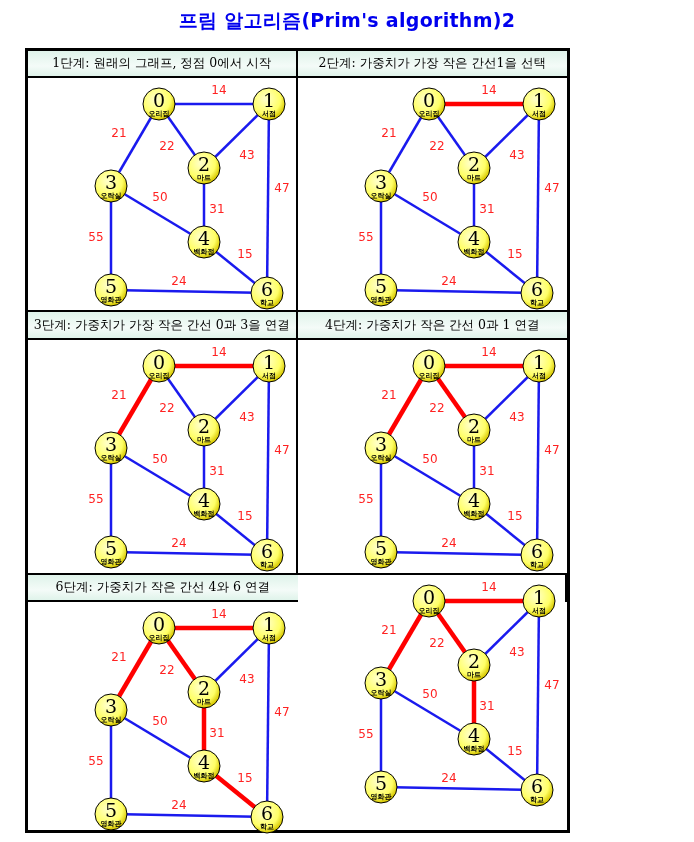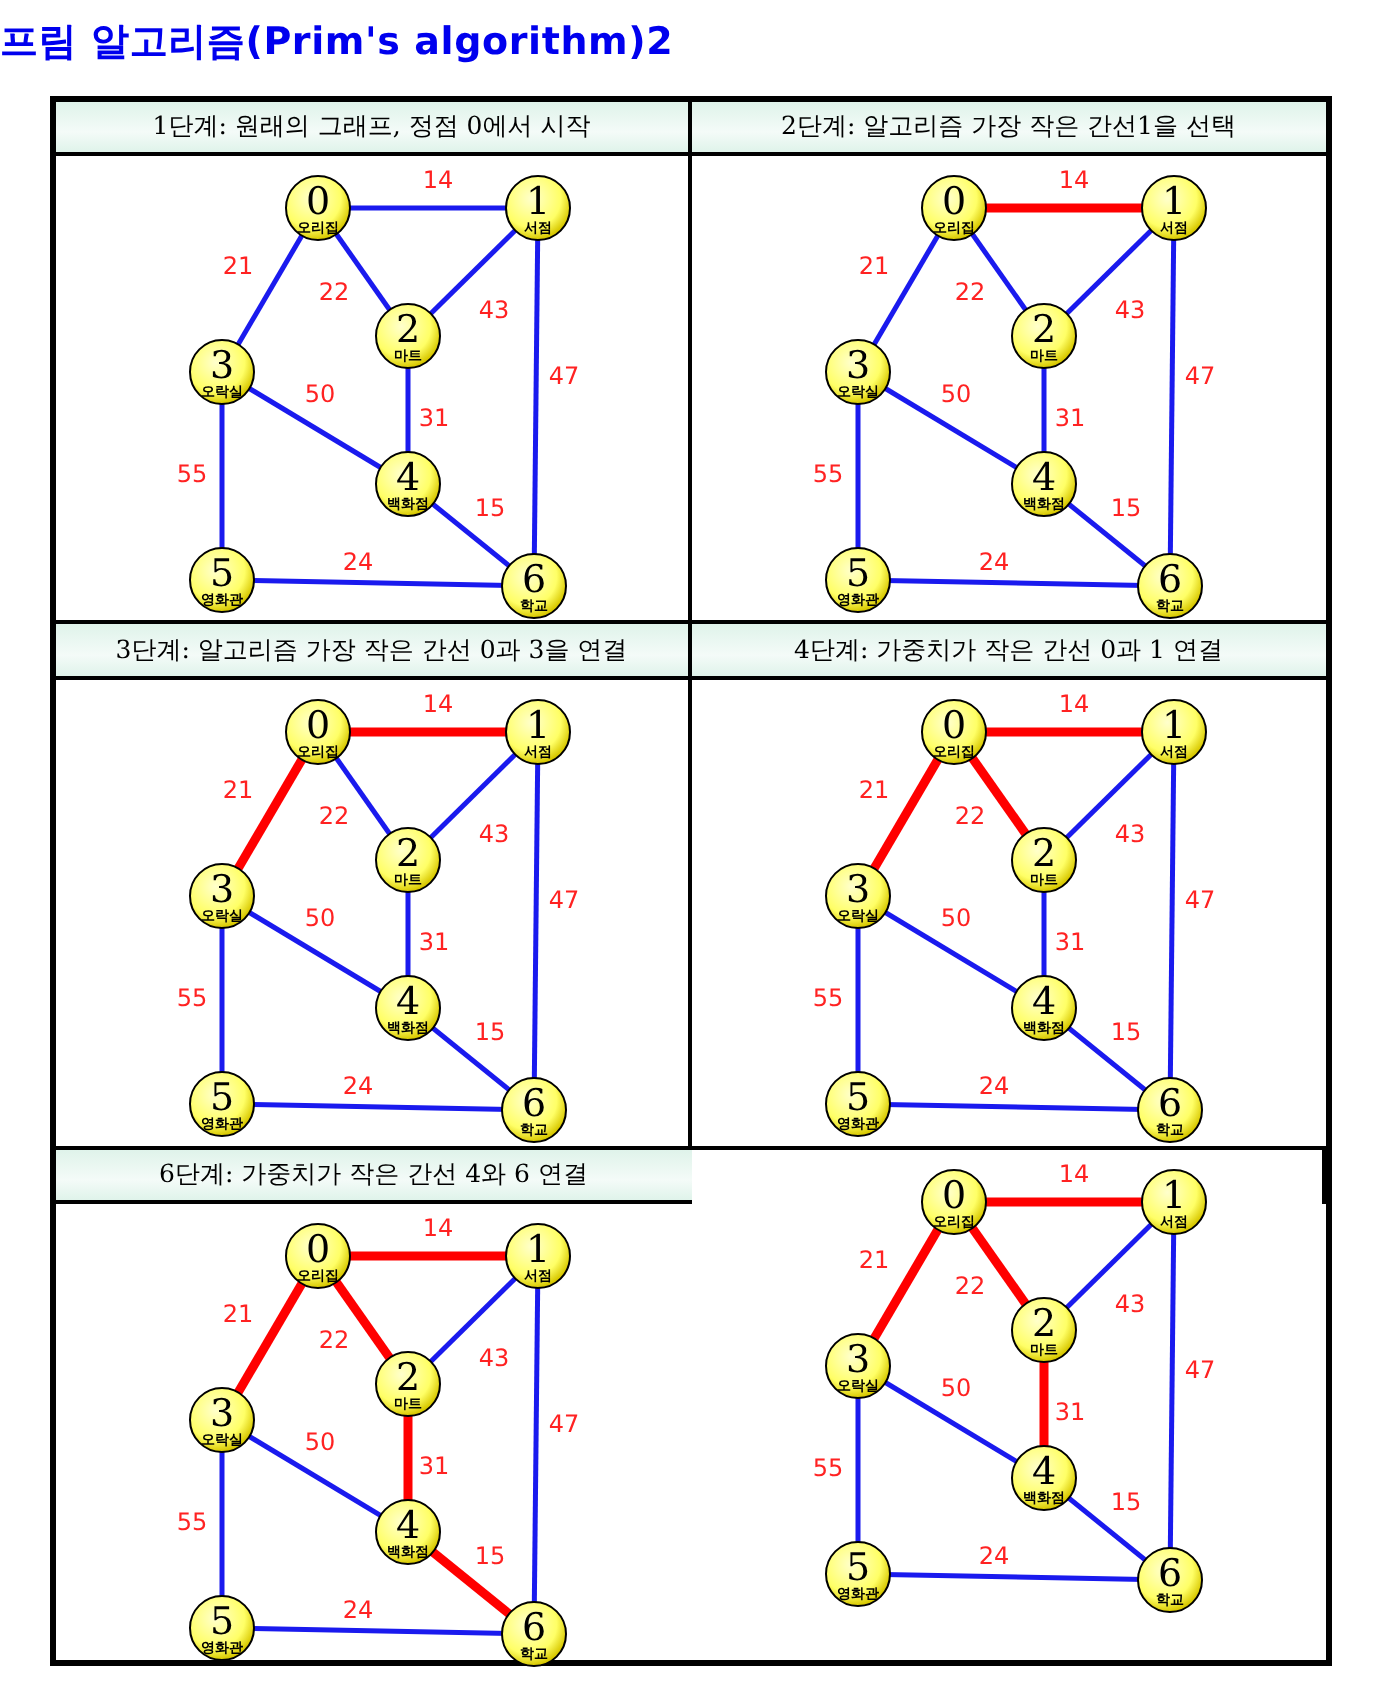--- a/index.html
+++ b/index.html
@@ -1,23 +1,23 @@
 <!DOCTYPE html>
 <html><head>
 <meta charset="utf-8">
 <style>
   html, body { margin: 0; padding: 0; background: #ffffff; }
   body { width: 694px; height: 842px; position: relative; overflow: hidden; font-family: "DejaVu Sans", sans-serif; }
   .title {
-    position: absolute; left: 0; top: 8px; width: 694px; 
+    position: absolute; left: 0; top: 8px; width: 694px; text-align: center;
     color: #0000ee; font-weight: bold; font-size: 19px; letter-spacing: 0.3px;
     font-family: "DejaVu Sans", sans-serif;
   }
   .grid {
-    position: absolute; left: 25px; top: 48px; width: 641px; height: 785px;
+    position: absolute; left: 25px; top: 48px; width: 545px; height: 785px;
     border: 3px solid #000; box-sizing: border-box;
     display: grid; grid-template-columns: 1fr 1fr;
     grid-template-rows: 27px 234px 28px 235px 27px 1fr;
   }
   .hdr {
     background: linear-gradient(#dff3ea, #f4fbf8 60%, #dff3ea);
     border-bottom: 2px solid #000;
     display: flex; align-items: center; justify-content: center;
     font-family: "DejaVu Serif", serif; font-size: 12.5px; color: #000;
     white-space: nowrap;
@@ -30,21 +30,21 @@
   .ndigit { font-family: "DejaVu Serif", serif; font-size: 19px; fill: #000; }
   .nname { font-family: "DejaVu Sans", sans-serif; font-size: 7px; font-weight: bold; fill: #000; }
 </style>
 </head>
 <body>
 
 <div class="title">프림 알고리즘(Prim's algorithm)2</div>
 
 <div class="grid">
   <div class="hdr col-left">1단계: 원래의 그래프, 정점 0에서 시작</div>
-  <div class="hdr">2단계: 알고리즘 가장 작은 간선1을 선택</div>
+  <div class="hdr">2단계: 가중치가 가장 작은 간선1을 선택</div>
   <div class="body col-left">
       <svg width="320" height="234" viewBox="0 0 320 234">
         <defs>
           <radialGradient id="ng0" cx="40%" cy="35%" r="65%">
             <stop offset="0%" stop-color="#ffffcc"></stop>
             <stop offset="70%" stop-color="#ffff66"></stop>
             <stop offset="100%" stop-color="#d8c800"></stop>
           </radialGradient>
         </defs>
         <line x1="131" y1="26" x2="241" y2="26" stroke="#1a1aee" stroke-width="2.5"></line>
@@ -164,21 +164,21 @@
           <text x="83" y="224" class="nname" text-anchor="middle">영화관</text>
         </g>
         <g>
           <circle cx="239" cy="215" r="16" fill="url(#ng1)" stroke="#000" stroke-width="1"></circle>
           <text x="239" y="218" class="ndigit" text-anchor="middle">6</text>
           <text x="239" y="227" class="nname" text-anchor="middle">학교</text>
         </g>
       </svg>
     </div>
 
-  <div class="hdr col-left">3단계: 알고리즘 가장 작은 간선 0과 3을 연결</div>
+  <div class="hdr col-left">3단계: 가중치가 가장 작은 간선 0과 3을 연결</div>
   <div class="hdr">4단계: 가중치가 작은 간선 0과 1 연결</div>
   <div class="body col-left">
       <svg width="320" height="234" viewBox="0 0 320 234">
         <defs>
           <radialGradient id="ng2" cx="40%" cy="35%" r="65%">
             <stop offset="0%" stop-color="#ffffcc"></stop>
             <stop offset="70%" stop-color="#ffff66"></stop>
             <stop offset="100%" stop-color="#d8c800"></stop>
           </radialGradient>
         </defs>

